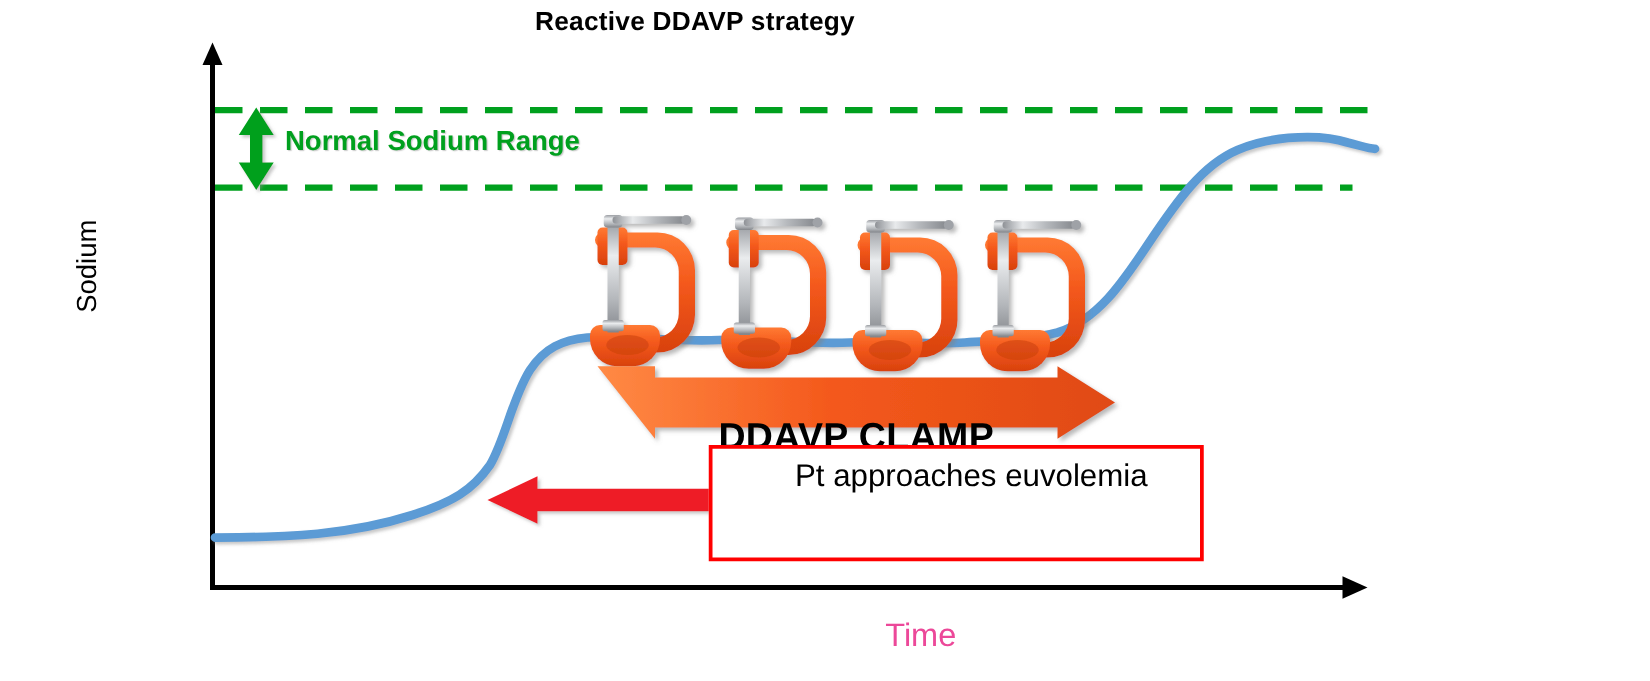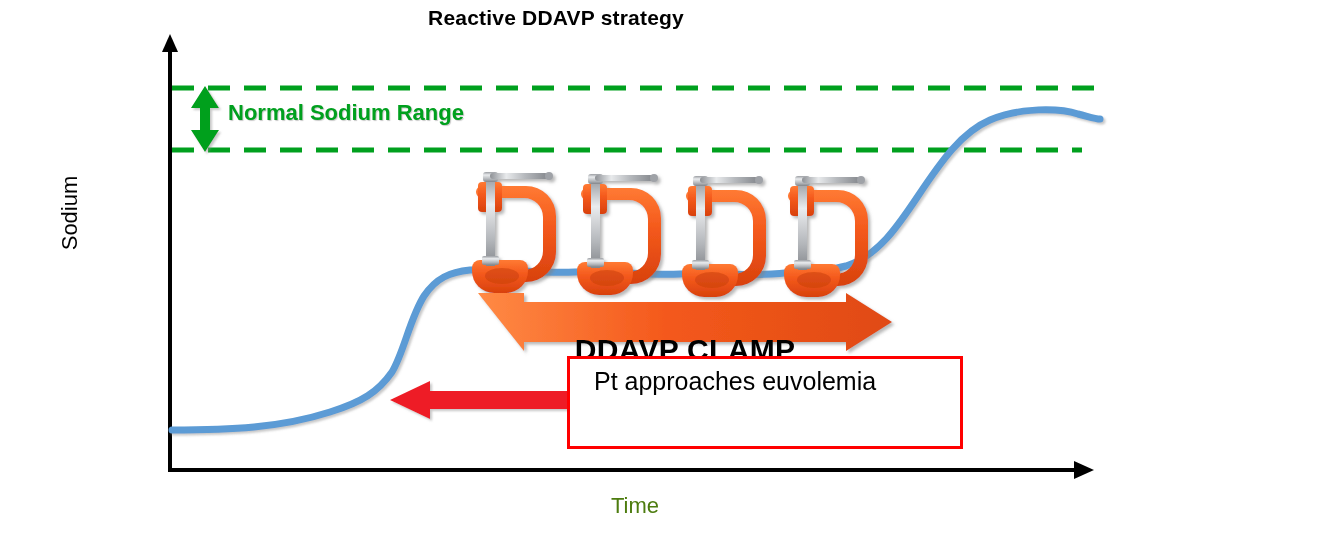--- a/index.html
+++ b/index.html
@@ -13,27 +13,27 @@
 
   .nsr{position:absolute;left:228px;top:100px;font-size:22px;font-weight:bold;
        color:#00a01e;white-space:nowrap;text-shadow:1px 1px 1px rgba(0,0,0,.22);}
 
   .clamplbl{position:absolute;left:470px;top:305px;width:430px;text-align:center;
             font-size:30px;font-weight:bold;color:#000;letter-spacing:.3px;margin-top:28px;}
 
   .ylab{position:absolute;left:-5px;top:200px;width:150px;text-align:center;
         font-size:22px;color:#000;transform:rotate(-90deg);transform-origin:50% 50%;
         white-space:nowrap;}
-  .xlab{position:absolute;left:505px;top:493px;width:260px;text-align:center;
-        font-size:22px;color:#4d7c0f;}
+  .xlab{position:absolute;left:505px;top:493px;width:260px;text-align:right;
+        font-size:26px;color:#ec4899;}
 
   .callout{position:absolute;left:567px;top:356px;width:396px;height:93px;
            background:#fff;border:3px solid #ff0000;box-sizing:border-box;
            padding:6px 0 0 24px;}
-  .callout div{font-size:25px;color:#000;line-height:1.32;white-space:nowrap;}
+  .callout div{font-size:25px;color:#000;line-height:1.32;white-space:nowrap;text-align:center;}
 </style>
 </head>
 <body>
 
 <div id="stage">
 
   <svg width="1320" height="545" viewBox="0 0 1320 545">
     <defs>
       <filter id="sh" x="-40%" y="-40%" width="200%" height="200%">
         <feDropShadow dx="2.5" dy="2.5" stdDeviation="1.6" flood-color="#808080" flood-opacity="0.55"></feDropShadow>

